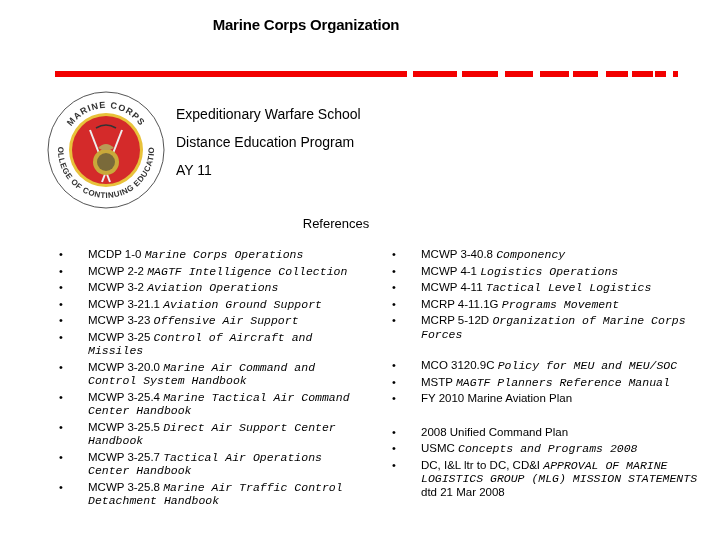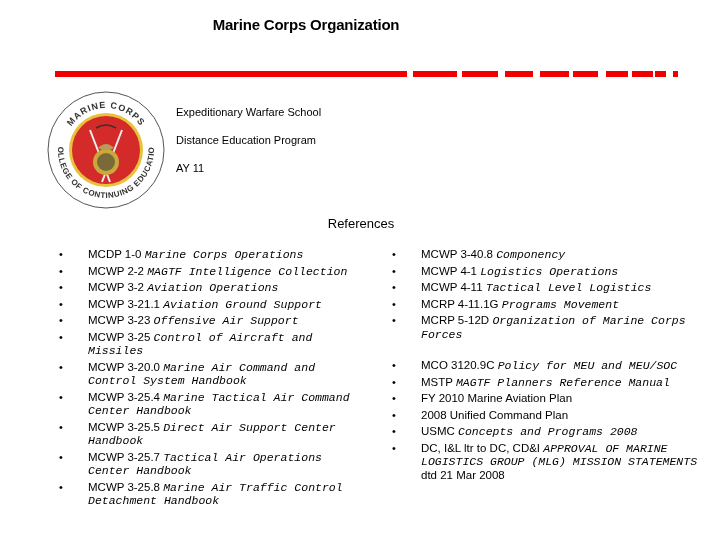--- a/index.html
+++ b/index.html
@@ -6,23 +6,23 @@
     body {
       width: 720px; height: 540px; background: #ffffff; position: relative; overflow: hidden;
       font-family: "Liberation Sans", "DejaVu Sans", sans-serif; color: #000;
     }
     .title {
       position: absolute; left: 0; top: 16px; width: 612px; text-align: center;
       font-size: 15px; font-weight: bold; letter-spacing: -0.2px;
     }
     .rule { position: absolute; top: 71px; height: 6px; background: #f20000; }
     .logo { position: absolute; left: 46px; top: 90px; width: 120px; height: 120px; }
-    .intro { position: absolute; left: 176px; top: 106px; font-size: 11px; }
+    .intro { position: absolute; left: 176px; top: 106px; font-size: 14px; }
     .intro div { height: 28px; }
-    .refs-title { position: absolute; left: 0; top: 216px; width: 672px; text-align: center; font-size: 13px; margin-left: 25px; }
+    .refs-title { position: absolute; left: 0; top: 216px; width: 672px; text-align: center; font-size: 13px; }
     ul.refs { position: absolute; margin: 0; padding: 0; list-style: none; font-size: 11.5px; line-height: 13.5px; }
     ul.refs li { position: relative; padding-left: 29px; }
     ul.refs li::before { content: "\2022"; position: absolute; left: 0; top: 0; font-size: 11px; }
     .left { left: 59px; top: 248px; width: 300px; }
     .left li { margin-bottom: 3px; }
     .right { left: 392px; top: 248px; width: 310px; }
     .right li { margin-bottom: 3px; }
     i { font-style: italic; font-family: Liberation Mono, monospace; }
   </style>
 </head>
@@ -94,16 +94,16 @@
 
 <ul class="refs right">
   <li><span>MCWP 3-40.8 </span><i>Componency</i></li>
   <li><span>MCWP 4-1 </span><i>Logistics Operations</i></li>
   <li><span>MCWP 4-11 </span><i>Tactical Level Logistics</i></li>
   <li><span>MCRP 4-11.1G </span><i>Programs Movement</i></li>
   <li><span>MCRP 5-12D </span><i>Organization of Marine Corps Forces</i></li>
   <li style="margin-top:18px;"><span>MCO 3120.9C </span><i>Policy for MEU and MEU/SOC</i></li>
   <li style="margin-top:3px;"><span>MSTP </span><i>MAGTF Planners Reference Manual</i></li>
   <li style="margin-top:3px;"><span>FY 2010 Marine Aviation Plan</span><i></i></li>
-  <li style="margin-top:3px;"><span>2008 Unified Command Plan</span><i></i></li>
+  <li style="margin-top:20px;"><span>2008 Unified Command Plan</span><i></i></li>
   <li style="margin-top:3px;"><span>USMC </span><i>Concepts and Programs 2008</i></li>
   <li><span>DC, I&amp;L ltr to DC, CD&amp;I </span><i>APPROVAL OF MARINE LOGISTICS GROUP (MLG) MISSION STATEMENTS</i><span> dtd 21 Mar 2008</span></li>
 </ul>
 
 </body></html>

